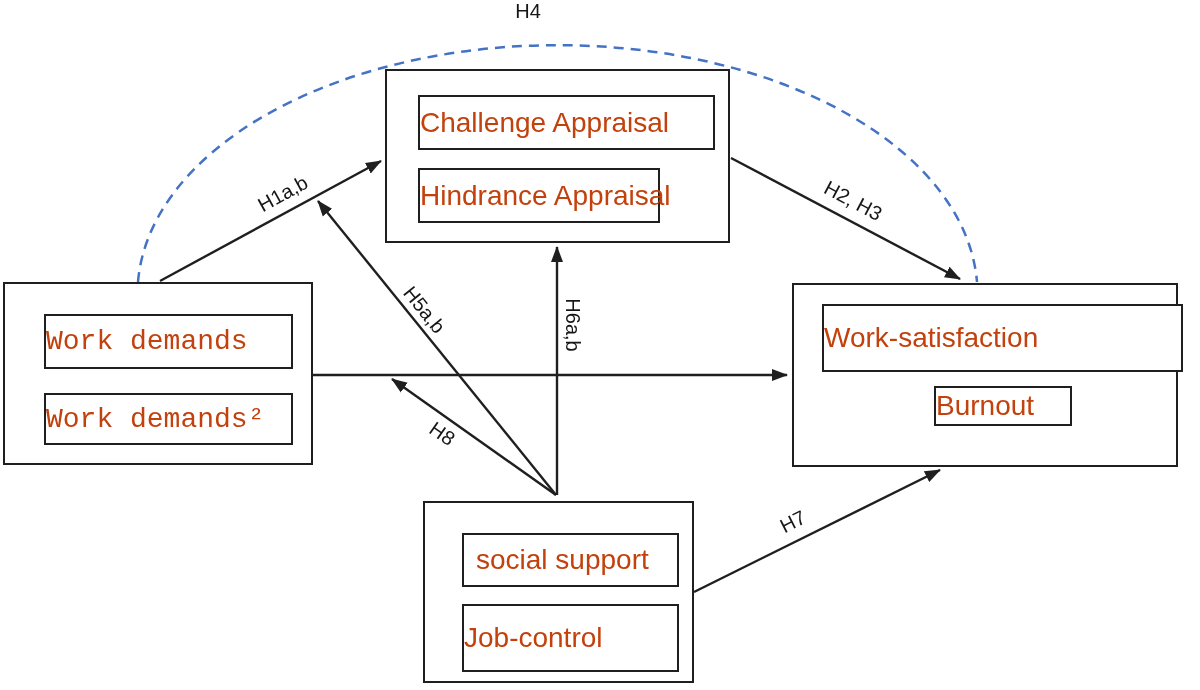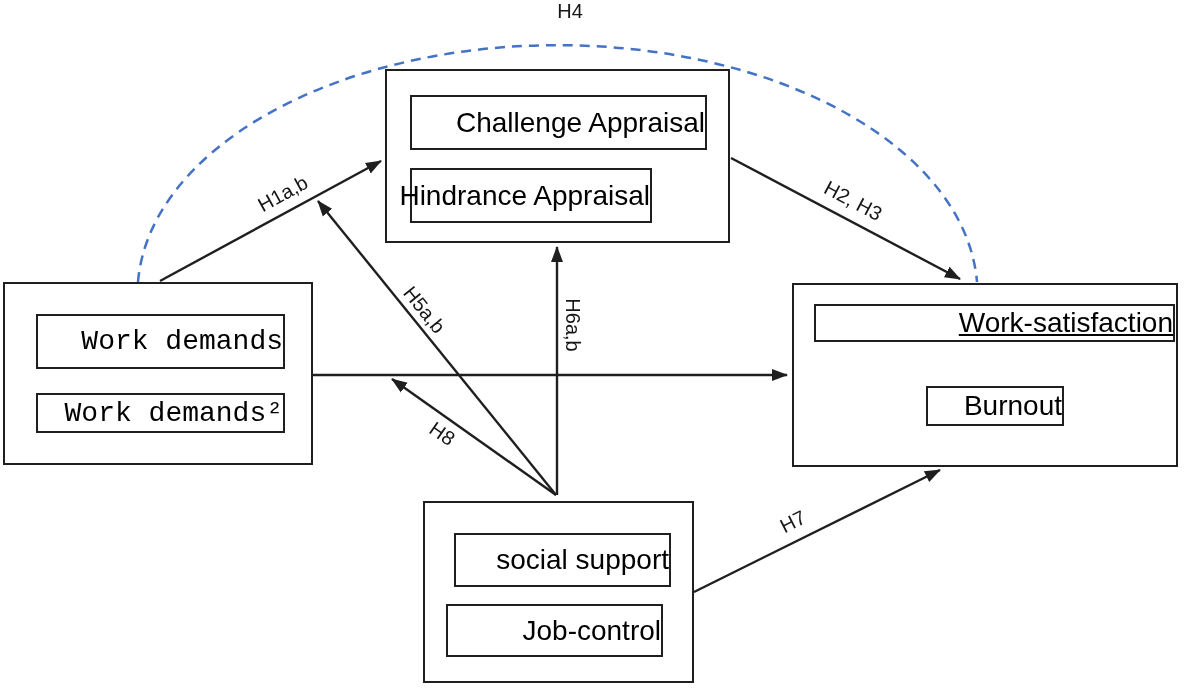--- a/index.html
+++ b/index.html
@@ -17,24 +17,25 @@
     border: 2.5px solid var(--color-line, #1f1f1f);
     background: #ffffff;
   }
   .ibox {
     position: absolute;
     box-sizing: border-box;
     border: 2.5px solid var(--color-line, #1f1f1f);
     background: #ffffff;
     display: flex;
     align-items: center;
-    justify-content: flex-end;
+    justify-content: flex-start;
     font-size: 28px;
-    color: #000000;
+    color: #c2410c;
     white-space: nowrap;
+    margin-left: 8px;
   }
   .arrows {
     position: absolute;
     left: 0; top: 0;
     pointer-events: none;
   }
   .arrows line, .arrows path.solid {
     stroke: var(--color-line, #1f1f1f);
     stroke-width: 2.4;
     fill: none;
@@ -56,48 +57,48 @@
 </style>
 </head>
 <body>
 
 <div class="canvas">
 
   <div class="obox" style="left:3px; top:282px; width:310px; height:183px;font-family:Liberation Mono, monospace;">
     <div class="ibox" style="left:31px; top:30px; width:249px; height:55px;">
       <span>Work demands</span>
     </div>
-    <div class="ibox" style="left:31px; top:109px; width:249px; height:40px;">
+    <div class="ibox" style="left:31px; top:109px; width:249px; height:52px;">
       <span>Work demands²</span>
     </div>
   </div>
 
   <div class="obox" style="left:385px; top:69px; width:345px; height:174px;">
     <div class="ibox" style="left:23px; top:24px; width:297px; height:55px;">
       <span>Challenge Appraisal</span>
     </div>
     <div class="ibox" style="left:23px; top:97px; width:242px; height:55px;">
       <span>Hindrance Appraisal</span>
     </div>
   </div>
 
   <div class="obox" style="left:792px; top:283px; width:386px; height:184px;">
-    <div class="ibox" style="left:20px; top:19px; width:361px; height:38px;text-decoration:underline;">
+    <div class="ibox" style="left:20px; top:19px; width:361px; height:68px;">
       <span>Work-satisfaction</span>
     </div>
     <div class="ibox" style="left:132px; top:101px; width:138px; height:40px;">
       <span>Burnout</span>
     </div>
   </div>
 
   <div class="obox" style="left:423px; top:501px; width:271px; height:182px;">
-    <div class="ibox" style="left:29px; top:30px; width:217px; height:54px;">
+    <div class="ibox" style="left:29px; top:30px; width:217px; height:54px;padding-left:12px;">
       <span>social support</span>
     </div>
-    <div class="ibox" style="left:21px; top:101px; width:217px; height:53px;">
+    <div class="ibox" style="left:29px; top:101px; width:217px; height:68px;">
       <span>Job-control</span>
     </div>
   </div>
 
   <svg class="arrows" width="1200" height="690" viewBox="0 0 1200 690">
     <defs>
       <marker id="ah" markerUnits="userSpaceOnUse" markerWidth="16" markerHeight="13" refX="15" refY="6.5" orient="auto">
         <path d="M0,0.5 L16,6.5 L0,12.5 Z"></path>
       </marker>
     </defs>
@@ -112,21 +113,21 @@
 
     <line x1="556" y1="495" x2="318" y2="201" marker-end="url(#ah)"></line>
 
     <line x1="557" y1="495" x2="557" y2="247" marker-end="url(#ah)"></line>
 
     <line x1="556" y1="495" x2="392" y2="379" marker-end="url(#ah)"></line>
 
     <line x1="694" y1="592" x2="940" y2="470" marker-end="url(#ah)"></line>
   </svg>
 
-  <div class="plabel" style="left:570px; top:11px; transform:translate(-50%,-50%);">H4</div>
+  <div class="plabel" style="left:528px; top:11px; transform:translate(-50%,-50%);">H4</div>
   <div class="plabel" style="left:283px; top:194px; transform:translate(-50%,-50%) rotate(-29deg);">H1a,b</div>
   <div class="plabel" style="left:853px; top:201px; transform:translate(-50%,-50%) rotate(28deg);">H2, H3</div>
   <div class="plabel" style="left:424px; top:310px; transform:translate(-50%,-50%) rotate(51deg);">H5a,b</div>
   <div class="plabel" style="left:572px; top:325px; transform:translate(-50%,-50%) rotate(90deg);">H6a,b</div>
   <div class="plabel" style="left:442px; top:434px; transform:translate(-50%,-50%) rotate(35deg);">H8</div>
   <div class="plabel" style="left:793px; top:522px; transform:translate(-50%,-50%) rotate(-27deg);">H7</div>
 
 </div>
 
 </body></html>

